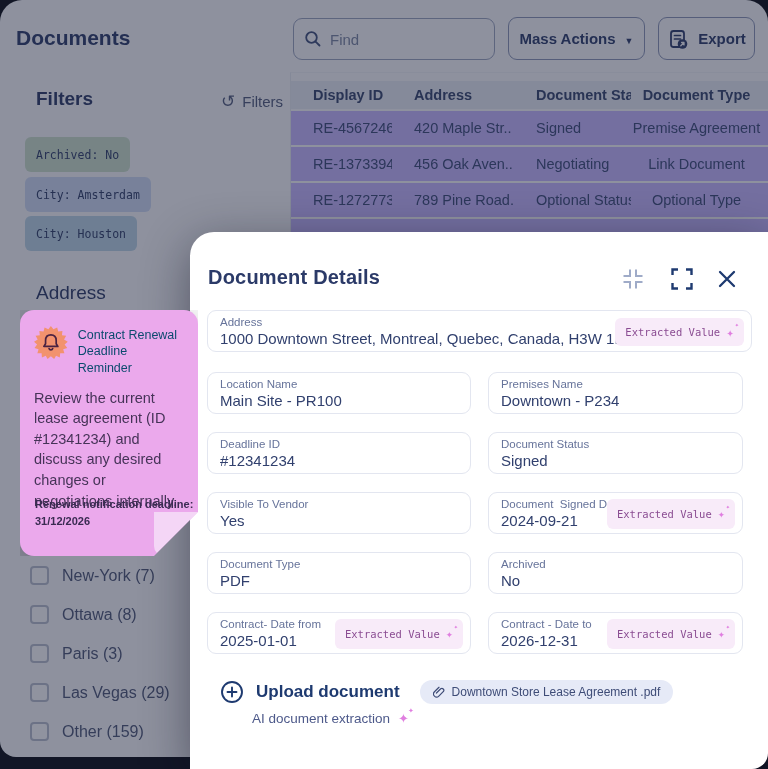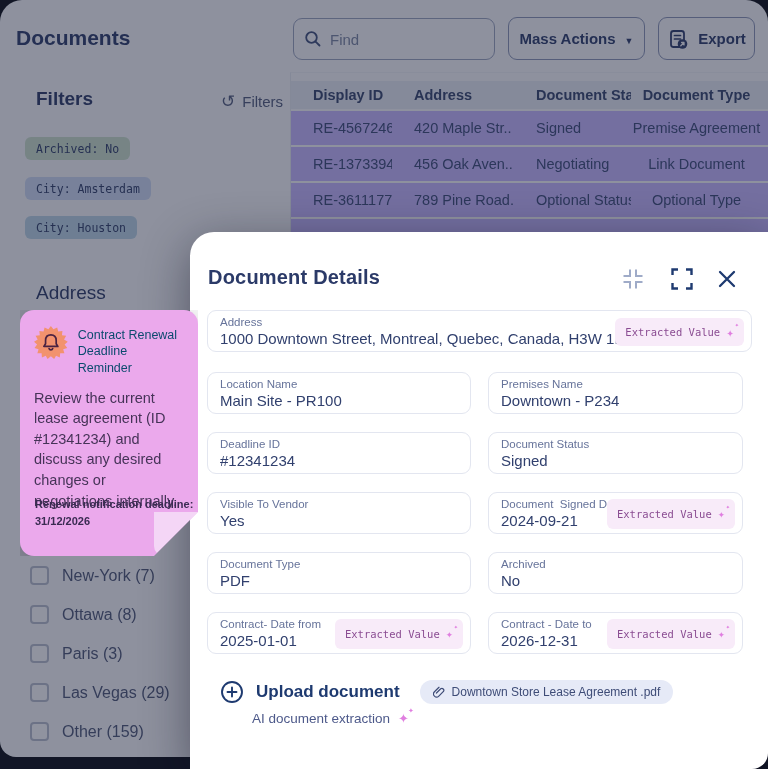--- a/index.html
+++ b/index.html
@@ -23,21 +23,21 @@
          color:#2F3E6C; cursor:pointer; font-family:"Liberation Sans",sans-serif; }
   .btn-mass { left:508px; width:137px; }
   .caret::before { content:"▼"; font-size:9px; color:#2F3E6C; }
   .btn-export { left:658px; width:97px; }
 
   
   .filters-title { position:absolute; left:36px; top:88px; font-size:19px; font-weight:bold; color:#2E3C68; }
   .filters-reset { position:absolute; left:221px; top:91px; display:flex; gap:7px; align-items:center;
                    font-size:15px; color:#525C7D; cursor:pointer; }
   .undo-icon::before { content:"↺"; font-size:17px; color:#525C7D; }
-  .chip { position:absolute; left:25px; height:23px; display:flex; align-items:center; padding:0 11px;
+  .chip { position:absolute; left:25px; height:35px; display:flex; align-items:center; padding:0 11px;
           border-radius:6px; font-family:"DejaVu Sans Mono",monospace; font-size:11.5px; color:#32406B; }
   .chip-0 { top:137px; background:#CBDECB; }
   .chip-1 { top:177px; background:#CCD8F2; }
   .chip-2 { top:216px; background:#B9D2E4; }
   .address-title { position:absolute; left:36px; top:282px; font-size:19px; font-weight:500; color:#2E3C68; }
 
   .city-row { position:absolute; left:30px; display:flex; align-items:center; gap:13px; }
   .checkbox { width:19px; height:19px; border:2px solid #B6BCCC; border-radius:4px; background:#F9FAFC; }
   .city-label { font-size:16px; color:#4F5878; }
 
@@ -175,21 +175,21 @@
         <div class="t-cell c2">Signed</div>
         <div class="t-cell c3">Premise Agreement</div>
       </div>
       <div class="t-row t-row-1">
         <div class="t-cell c0">RE-1373394</div>
         <div class="t-cell c1">456 Oak Aven..</div>
         <div class="t-cell c2">Negotiating</div>
         <div class="t-cell c3">Link Document</div>
       </div>
       <div class="t-row t-row-2">
-        <div class="t-cell c0">RE-3611177</div>
+        <div class="t-cell c0">RE-1272773</div>
         <div class="t-cell c1">789 Pine Road..</div>
         <div class="t-cell c2">Optional Status</div>
         <div class="t-cell c3">Optional Type</div>
       </div>
       <div class="t-row t-row-3"></div>
     </div>
   </div>
 
   <div class="overlay"></div>
 

